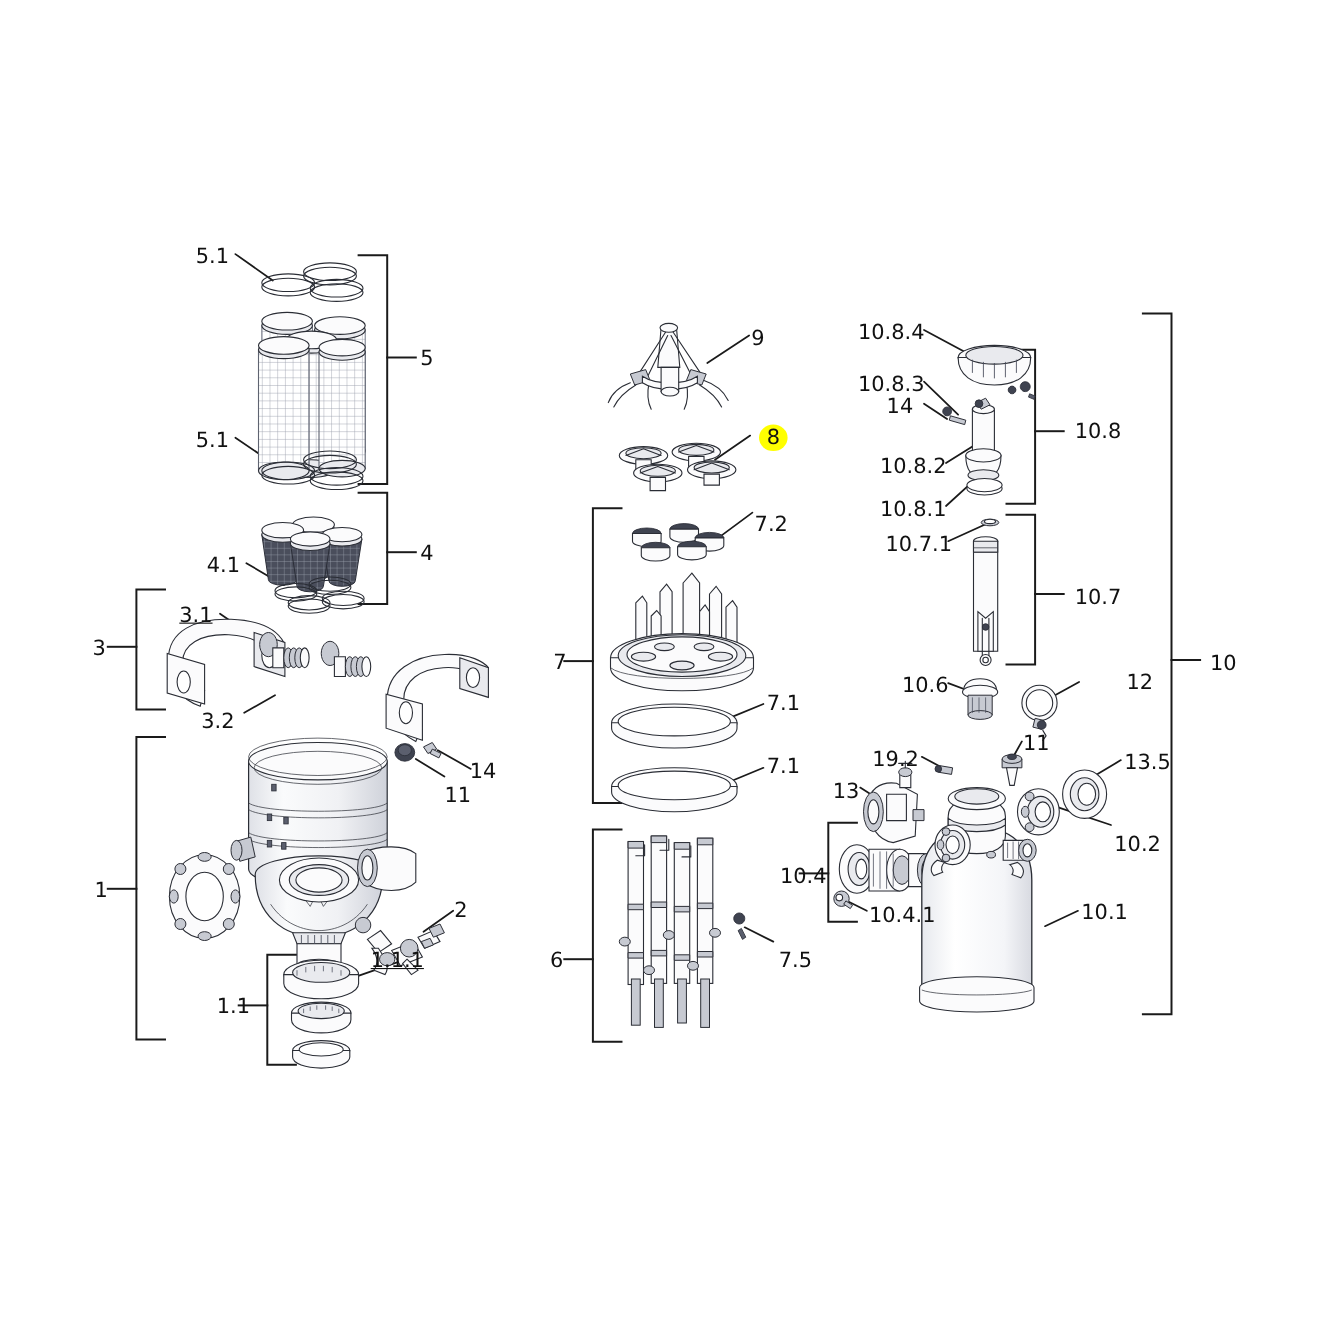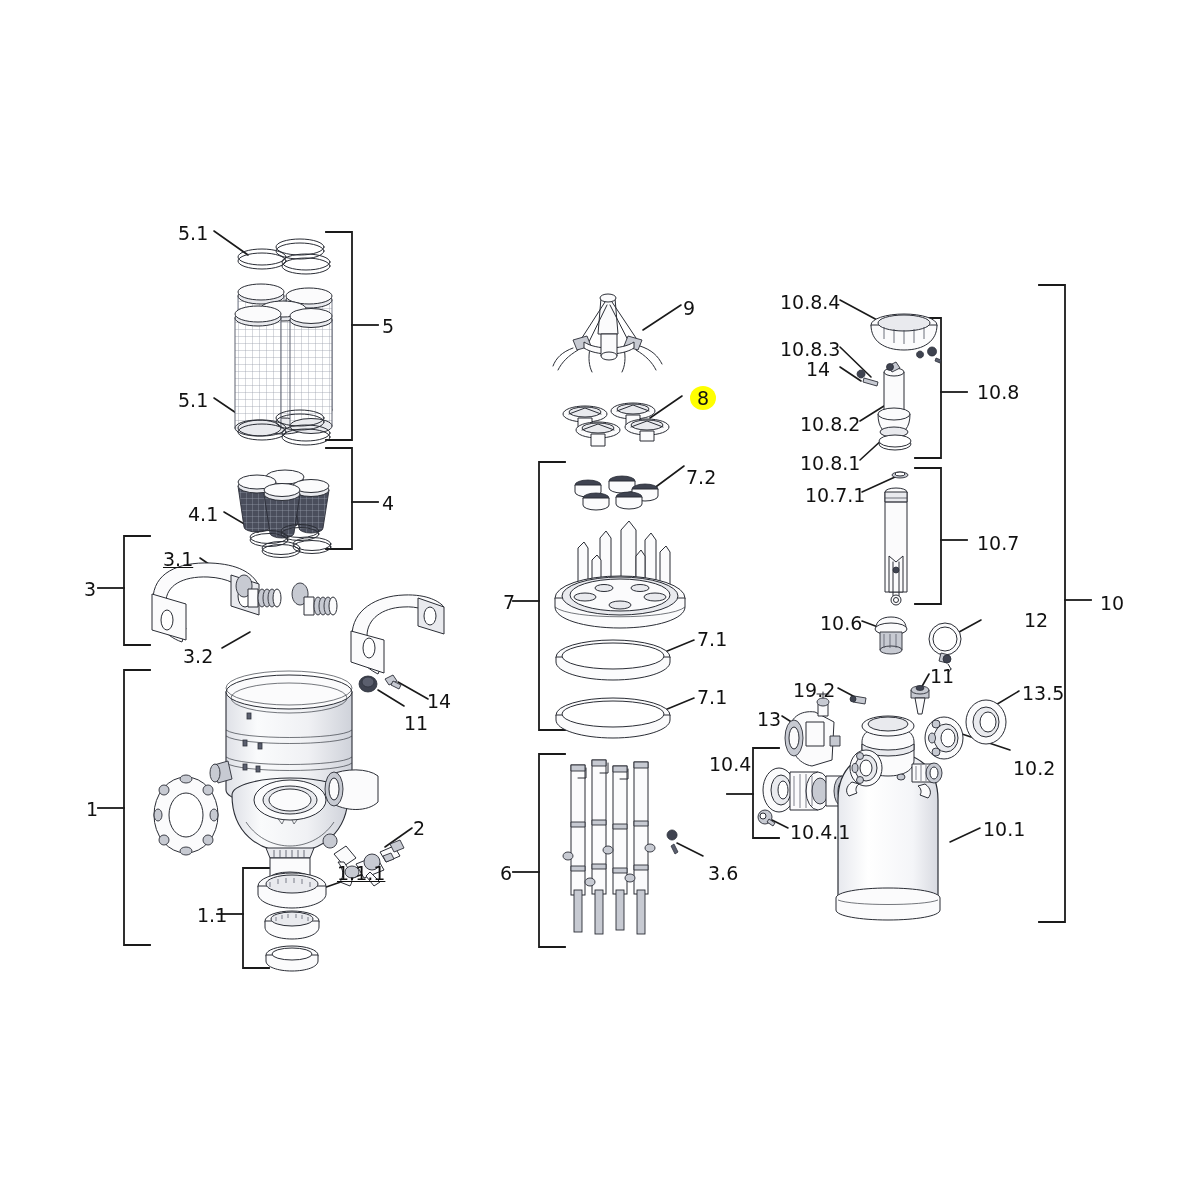--- a/index.html
+++ b/index.html
@@ -713,34 +713,34 @@
       <div class="lbl" style="left: 413px; top: 817px;">2</div>
       <div class="lbl" style="left: 197px; top: 904px;">1.1</div>
       <div class="lbl" style="left: 337px; top: 862px; text-decoration: underline;">1.1.1</div>
       <div class="lbl" style="left: 683px; top: 297px;">9</div>
       <div class="lbl hl" style="left: 690px; top: 386px;">8</div>
       <div class="lbl" style="left: 686px; top: 466px;">7.2</div>
       <div class="lbl" style="left: 503px; top: 591px;">7</div>
       <div class="lbl" style="left: 697px; top: 628px;">7.1</div>
       <div class="lbl" style="left: 697px; top: 686px;">7.1</div>
       <div class="lbl" style="left: 500px; top: 862px;">6</div>
-      <div class="lbl" style="left: 708px; top: 862px;">3.6</div>
+      <div class="lbl" style="left: 708px; top: 862px;">7.5</div>
       <div class="lbl" style="left: 780px; top: 291px;">10.8.4</div>
       <div class="lbl" style="left: 780px; top: 338px;">10.8.3</div>
       <div class="lbl" style="left: 806px; top: 358px;">14</div>
       <div class="lbl" style="left: 977px; top: 381px;">10.8</div>
       <div class="lbl" style="left: 800px; top: 413px;">10.8.2</div>
       <div class="lbl" style="left: 800px; top: 452px;">10.8.1</div>
       <div class="lbl" style="left: 805px; top: 484px;">10.7.1</div>
       <div class="lbl" style="left: 977px; top: 532px;">10.7</div>
       <div class="lbl" style="left: 820px; top: 612px;">10.6</div>
       <div class="lbl" style="left: 1024px; top: 609px;">12</div>
       <div class="lbl" style="left: 930px; top: 665px;">11</div>
       <div class="lbl" style="left: 793px; top: 679px;">19.2</div>
       <div class="lbl" style="left: 1022px; top: 682px;">13.5</div>
       <div class="lbl" style="left: 757px; top: 708px;">13</div>
       <div class="lbl" style="left: 1013px; top: 757px;">10.2</div>
-      <div class="lbl" style="left: 709px; top: 753px;">10.4</div>
+      <div class="lbl" style="left: 709px; top: 786px;">10.4</div>
       <div class="lbl" style="left: 790px; top: 821px;">10.4.1</div>
       <div class="lbl" style="left: 983px; top: 818px;">10.1</div>
       <div class="lbl" style="left: 1100px; top: 592px;">10</div>
     </div>
 </div>
 
 </body></html>

